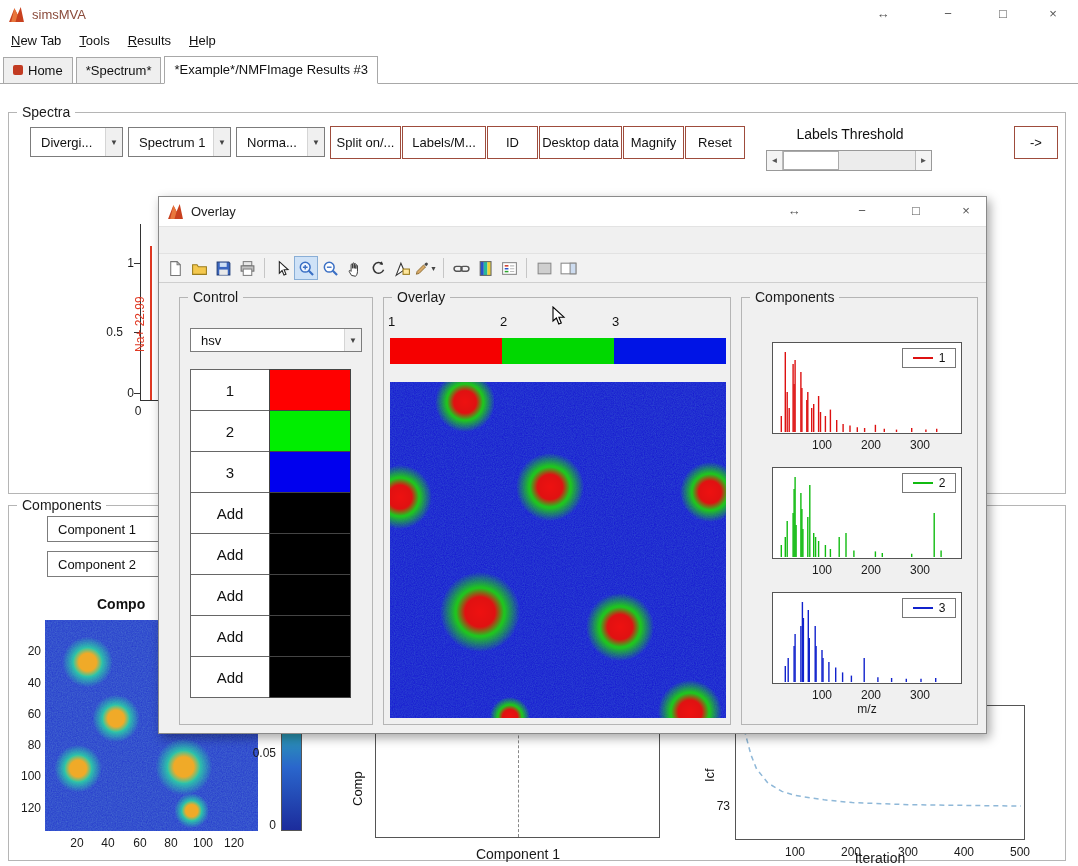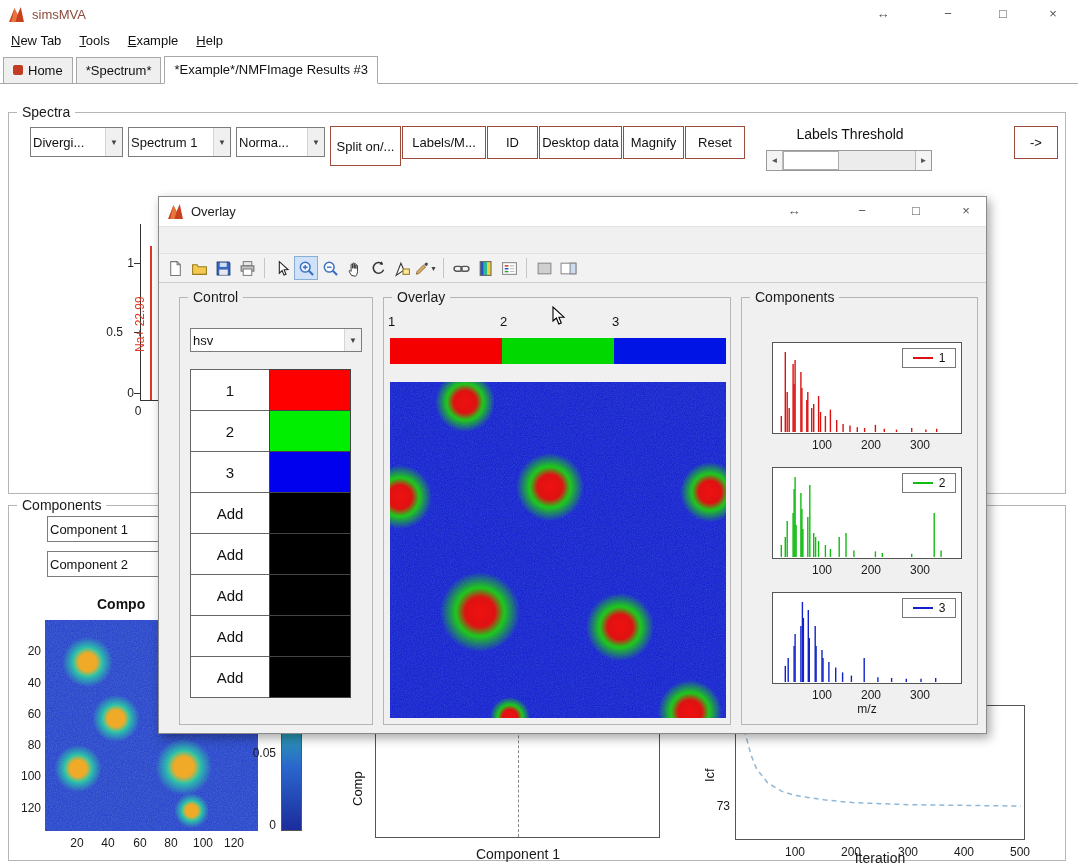--- a/index.html
+++ b/index.html
@@ -22,21 +22,21 @@
   .tab { display:inline-block; height:27px; line-height:25px; padding:0 9px; border:1px solid #a8a8a8; margin-left:3px; background:#efefef; font-size:13px; vertical-align:bottom; cursor:pointer; }
   .tab.active { background:#fff; height:28px; border-bottom:1px solid #fff; }
   .tabicon { display:inline-block; width:10px; height:10px; background:#c23b22; border-radius:2px; margin-right:5px; }
 
   
   .panel { position:absolute; border:1px solid #b5b5b5; }
   .panel-title { position:absolute; top:-9px; left:8px; background:#fff; padding:0 5px; font-size:14px; color:#1a1a1a; white-space:nowrap; }
   .panel.gray .panel-title { background:#f0f0f0; }
 
   
-  .dd { position:absolute; background:#fff; border:1px solid #7c7c7c; font-size:13px; display:flex; align-items:center; padding-left:2px; white-space:nowrap; overflow:hidden; cursor:pointer; }
+  .dd { position:absolute; background:#fff; border:1px solid #7c7c7c; font-size:13px; display:flex; align-items:center; padding-left:10px; white-space:nowrap; overflow:hidden; cursor:pointer; }
   .dd .ddtext { overflow:hidden; white-space:nowrap; }
   .chev { margin-left:auto; min-width:17px; align-self:stretch; display:flex; align-items:center; justify-content:center; font-size:8px; color:#444; background:#f0f0f0; border-left:1px solid #d5d5d5; }
   .sbtn { position:absolute; background:#fff; border:1px solid #9e4c3c; font-size:13px; color:#111; display:flex; align-items:center; justify-content:center; white-space:nowrap; cursor:pointer; }
   .thr-label { position:absolute; left:770px; top:126px; width:160px; text-align:center; font-size:14px; }
   .slider { position:absolute; left:766px; top:150px; width:166px; height:21px; display:flex; border:1px solid #999; background:#ececec; }
   .sl-arrow { width:16px; display:flex; align-items:center; justify-content:center; font-size:8px; color:#555; background:#f4f4f4; cursor:pointer; }
   .sl-arrow.left { border-right:1px solid #bbb; }
   .sl-arrow.right { border-left:1px solid #bbb; margin-left:auto; }
   .sl-thumb { width:56px; background:#fff; border:1px solid #aaa; cursor:pointer; }
   .sl-track { flex:1; cursor:pointer; }
@@ -107,40 +107,40 @@
             <polygon points="6,2 9,8 7,15 3,15" fill="#e8763c"></polygon>
           </svg>
       </span>
       <span class="mw-title">simsMVA</span>
       <span class="winctl" style="left:868px">↔</span>
       <span class="winctl" style="left:933px">−</span>
       <span class="winctl" style="left:988px">□</span>
       <span class="winctl" style="left:1038px">×</span>
     </div>
 
-    <div class="mw-menubar" id="mw-menu"><div class="mitem">New Tab</div><div class="mitem">Tools</div><div class="mitem">Example</div><div class="mitem">Help</div></div>
+    <div class="mw-menubar" id="mw-menu"><div class="mitem">New Tab</div><div class="mitem">Tools</div><div class="mitem">Results</div><div class="mitem">Help</div></div>
     <div class="mw-tabbar" id="mw-tabs"><div class="tab"><span class="tabicon"></span>Home</div><div class="tab">*Spectrum*</div><div class="tab active">*Example*/NMFImage Results #3</div></div>
 
     <div class="panel" id="spectra-panel" style="left:8px;top:112px;width:1058px;height:382px">
       <span class="panel-title">Spectra</span>
     </div>
     <div id="spectra-controls">
         <div class="dd" style="left:30px;top:127px;width:93px;height:30px">
           <span class="ddtext">Divergi...</span>
           <span class="chev">▼</span>
         </div>
         <div class="dd" style="left:128px;top:127px;width:103px;height:30px">
           <span class="ddtext">Spectrum 1</span>
           <span class="chev">▼</span>
         </div>
         <div class="dd" style="left:236px;top:127px;width:89px;height:30px">
           <span class="ddtext">Norma...</span>
           <span class="chev">▼</span>
         </div>
-        <div class="sbtn" style="left:330px;top:126px;width:71px;height:40px">Split on/...</div>
+        <div class="sbtn" style="left:330px;top:126px;width:71px;height:33px">Split on/...</div>
         <div class="sbtn" style="left:402px;top:126px;width:84px;height:33px">Labels/M...</div>
         <div class="sbtn" style="left:487px;top:126px;width:51px;height:33px">ID</div>
         <div class="sbtn" style="left:539px;top:126px;width:83px;height:33px">Desktop data</div>
         <div class="sbtn" style="left:623px;top:126px;width:61px;height:33px">Magnify</div>
         <div class="sbtn" style="left:685px;top:126px;width:60px;height:33px">Reset</div>
       </div>
     <div class="thr-label">Labels Threshold</div>
     <div class="slider">
       <div class="sl-arrow left">◄</div>
       <div class="sl-thumb"></div>

